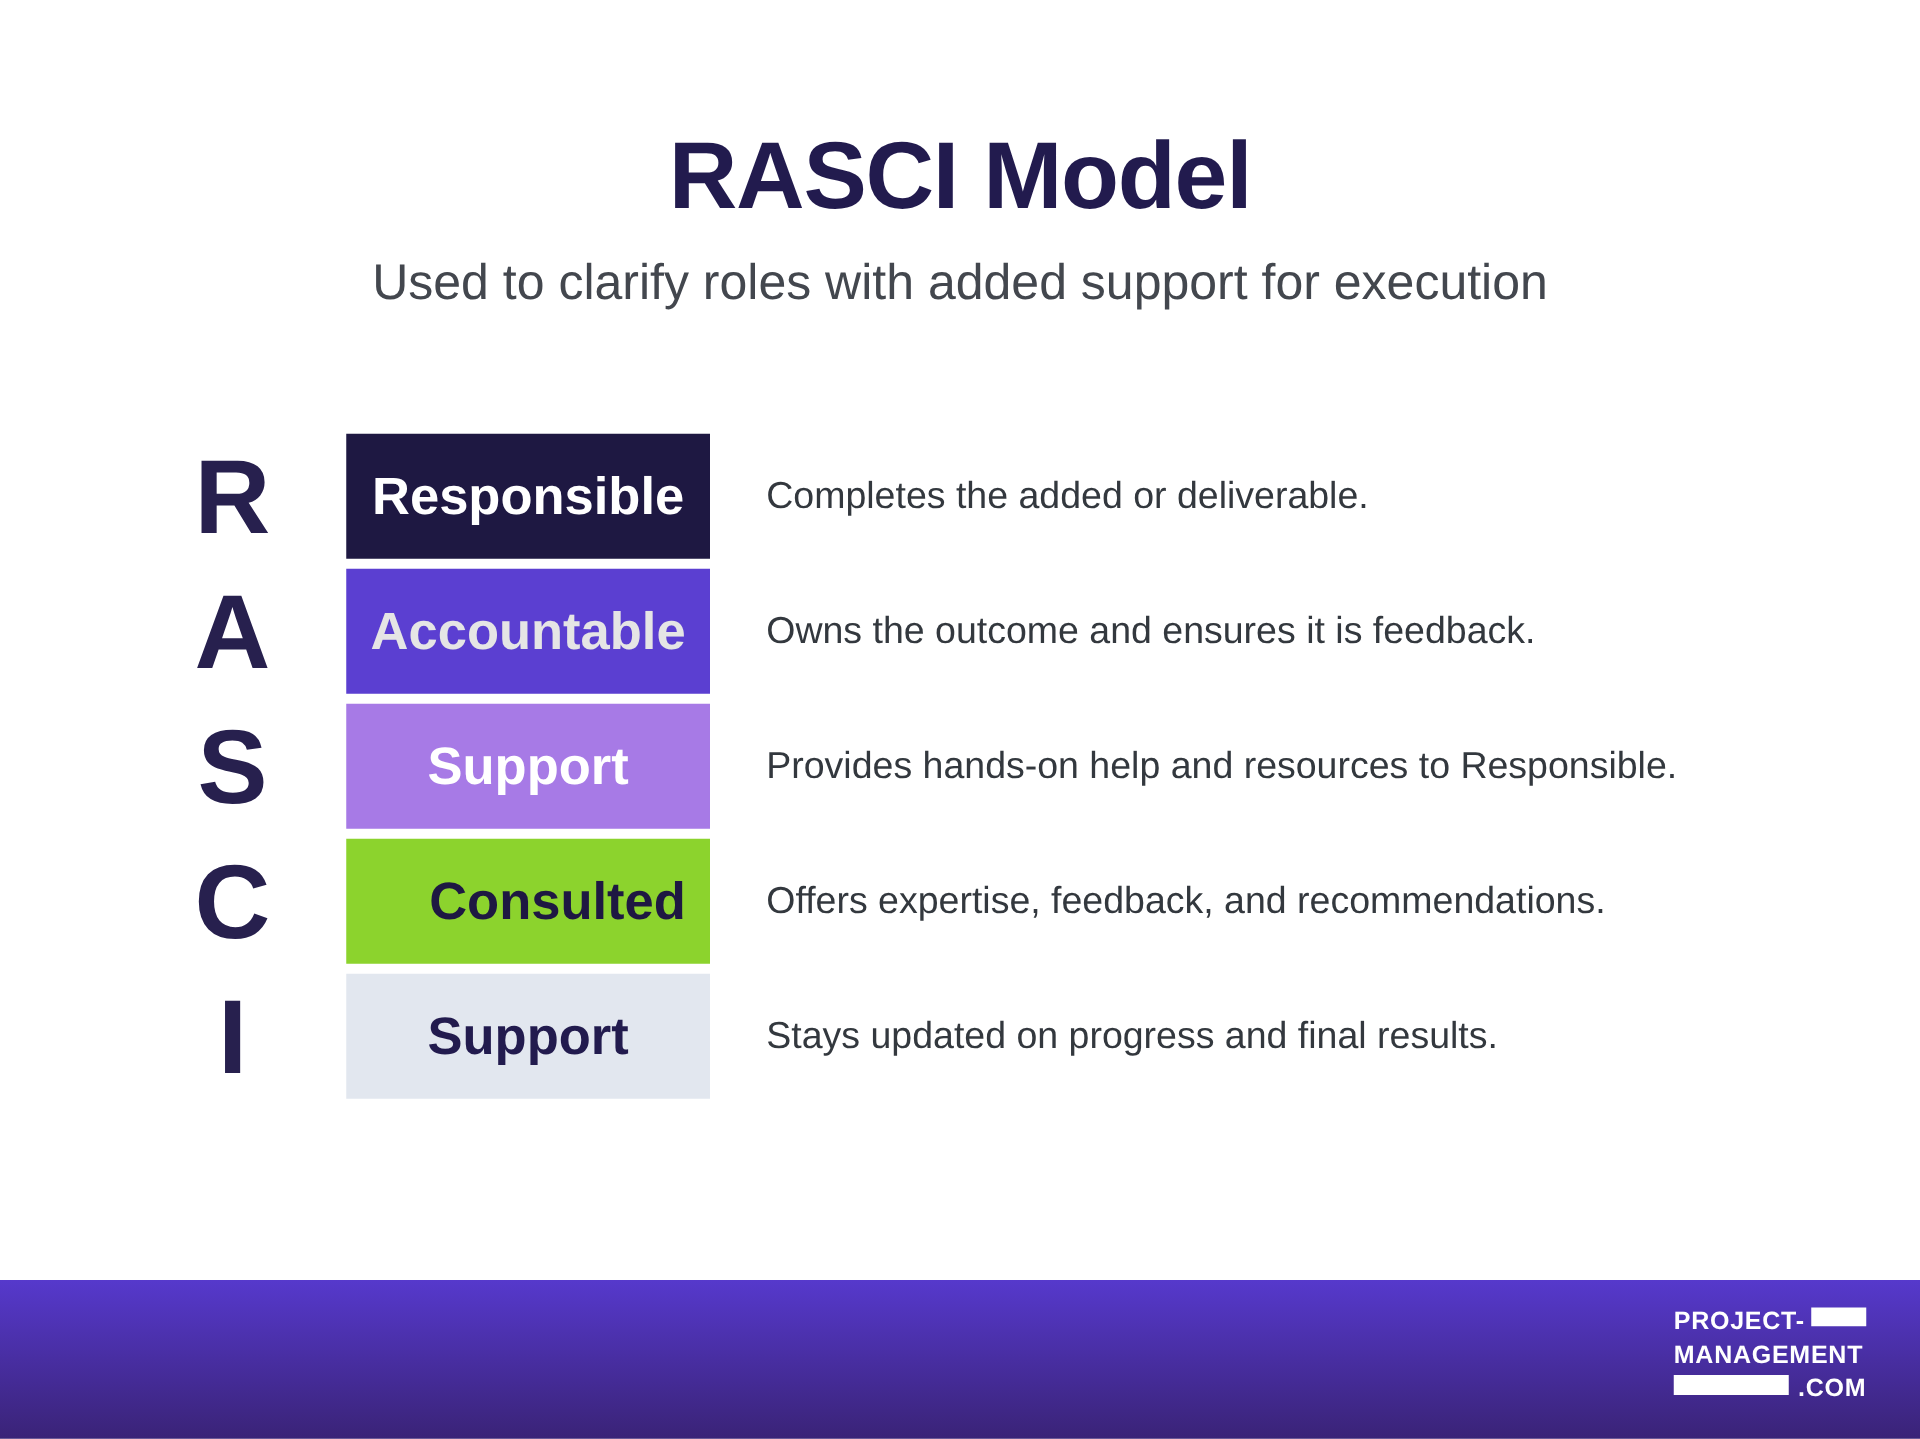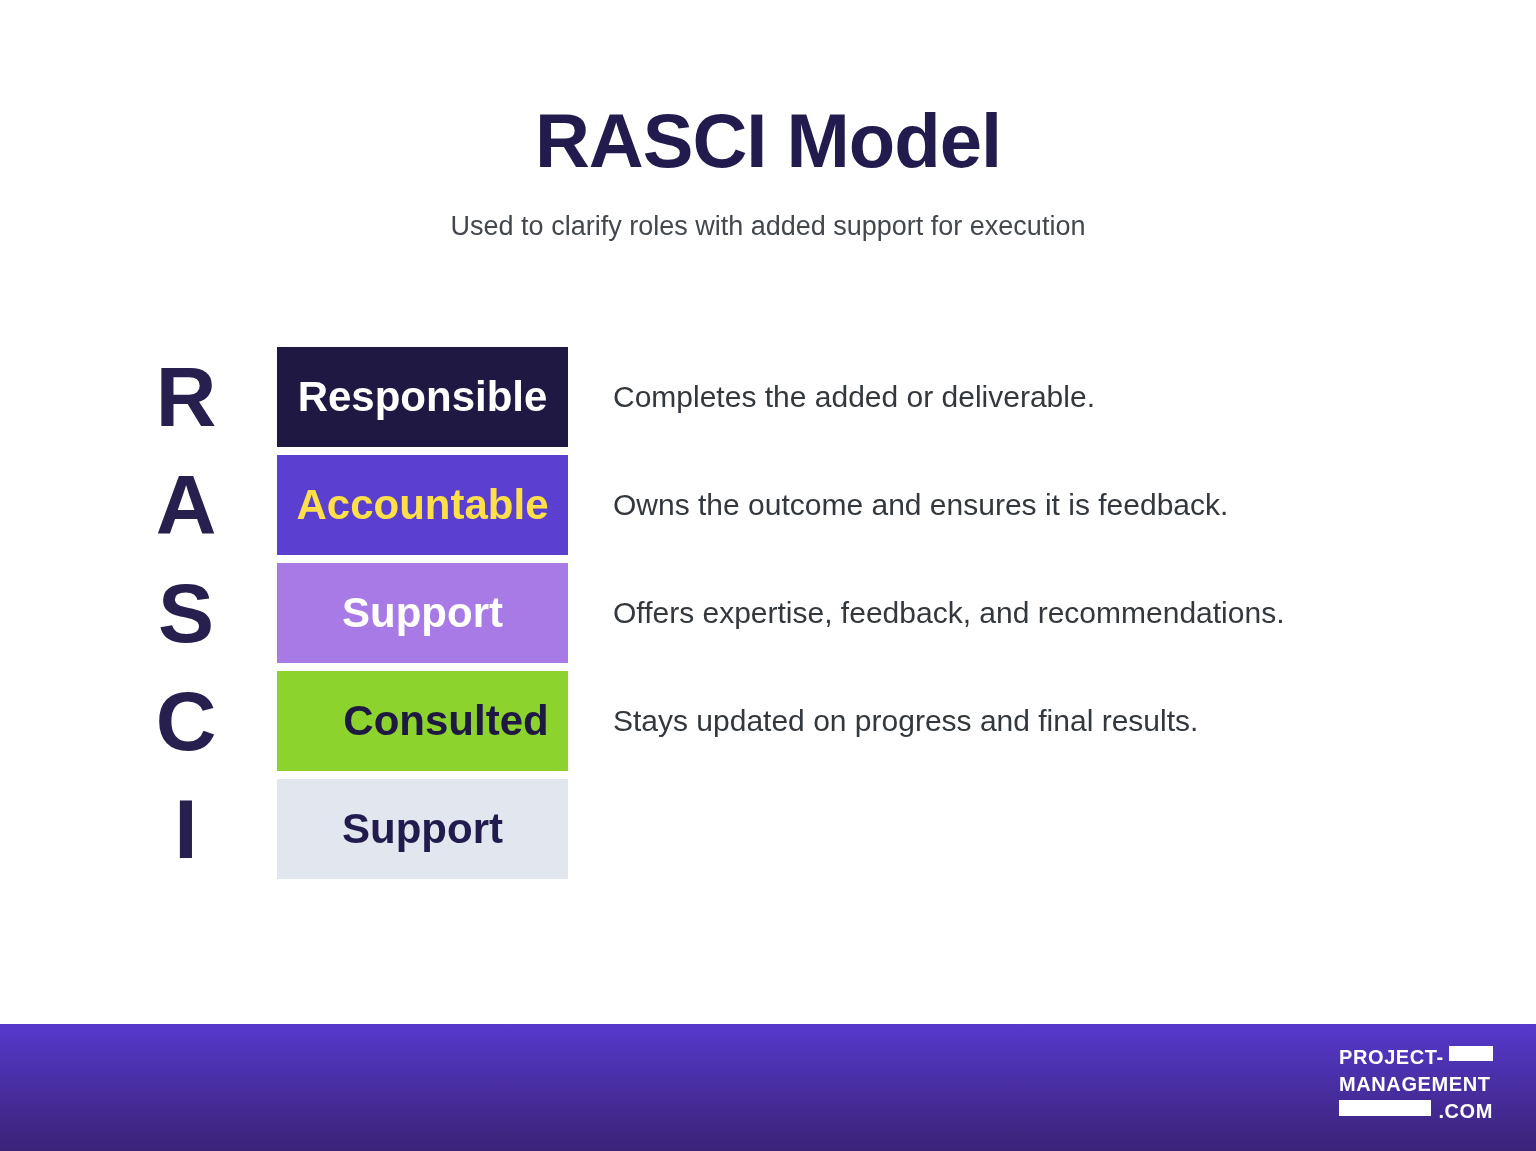--- a/index.html
+++ b/index.html
@@ -15,21 +15,21 @@
   .title {
     position:absolute; top:101px; left:0; width:100%;
     text-align:center;
     font-size:76px; line-height:80px;
     font-weight:700; letter-spacing:-1px;
     color:#221b4e;
   }
   .subtitle {
     position:absolute; top:206px; left:0; width:100%;
     text-align:center;
-    font-size:27px; line-height:40px;
+    font-size:40px; line-height:40px;
     font-weight:400;
     color:#43474e;
   }
 
   .letters { position:absolute; left:146px; top:347px; width:80px; }
   .letter-cell {
     height:100px; margin-bottom:8px;
     display:flex; align-items:center; justify-content:center;
     font-size:84px; font-weight:800; color:#27204e; line-height:1;
   }
@@ -73,29 +73,30 @@
   <div class="letters">
     <div class="letter-cell" style="color: rgb(39, 32, 78);">R</div>
     <div class="letter-cell" style="color: rgb(39, 32, 78);">A</div>
     <div class="letter-cell" style="color: rgb(39, 32, 78);">S</div>
     <div class="letter-cell" style="color: rgb(39, 32, 78);">C</div>
     <div class="letter-cell" style="color: rgb(39, 32, 78);">I</div>
   </div>
 
   <div class="boxes">
     <div class="role-box" style="background: rgb(30, 24, 66); color: rgb(255, 255, 255);">Responsible</div>
-    <div class="role-box" style="background: rgb(91, 63, 209); color: #fde047;">Accountable</div>
+    <div class="role-box" style="background: rgb(91, 63, 209); color: #e5e5e5;">Accountable</div>
     <div class="role-box" style="background: rgb(167, 122, 230); color: rgb(255, 255, 255);">Support</div>
     <div class="role-box" style="background: rgb(140, 211, 45); color: rgb(30, 24, 66); padding-left: 47px;">Consulted</div>
     <div class="role-box" style="background: rgb(226, 231, 239); color: rgb(34, 27, 78);">Support</div>
   </div>
 
   <div class="descs">
     <div class="desc-cell" style="color: rgb(51, 56, 62);">Completes the added or deliverable.</div>
     <div class="desc-cell" style="color: rgb(51, 56, 62);">Owns the outcome and ensures it is feedback.</div>
+    <div class="desc-cell" style="color: rgb(51, 56, 62);">Provides hands-on help and resources to Responsible.</div>
     <div class="desc-cell" style="color: rgb(51, 56, 62);">Offers expertise, feedback, and recommendations.</div>
     <div class="desc-cell" style="color: rgb(51, 56, 62);">Stays updated on progress and final results.</div>
   </div>
 
   <div class="footer" style="background: linear-gradient(rgb(86, 57, 204), rgb(58, 35, 119));">
     <div class="logo">
       <div class="logo-row r1">
         <span>PROJECT-</span>
         <span class="logo-block b1"></span>
       </div>

